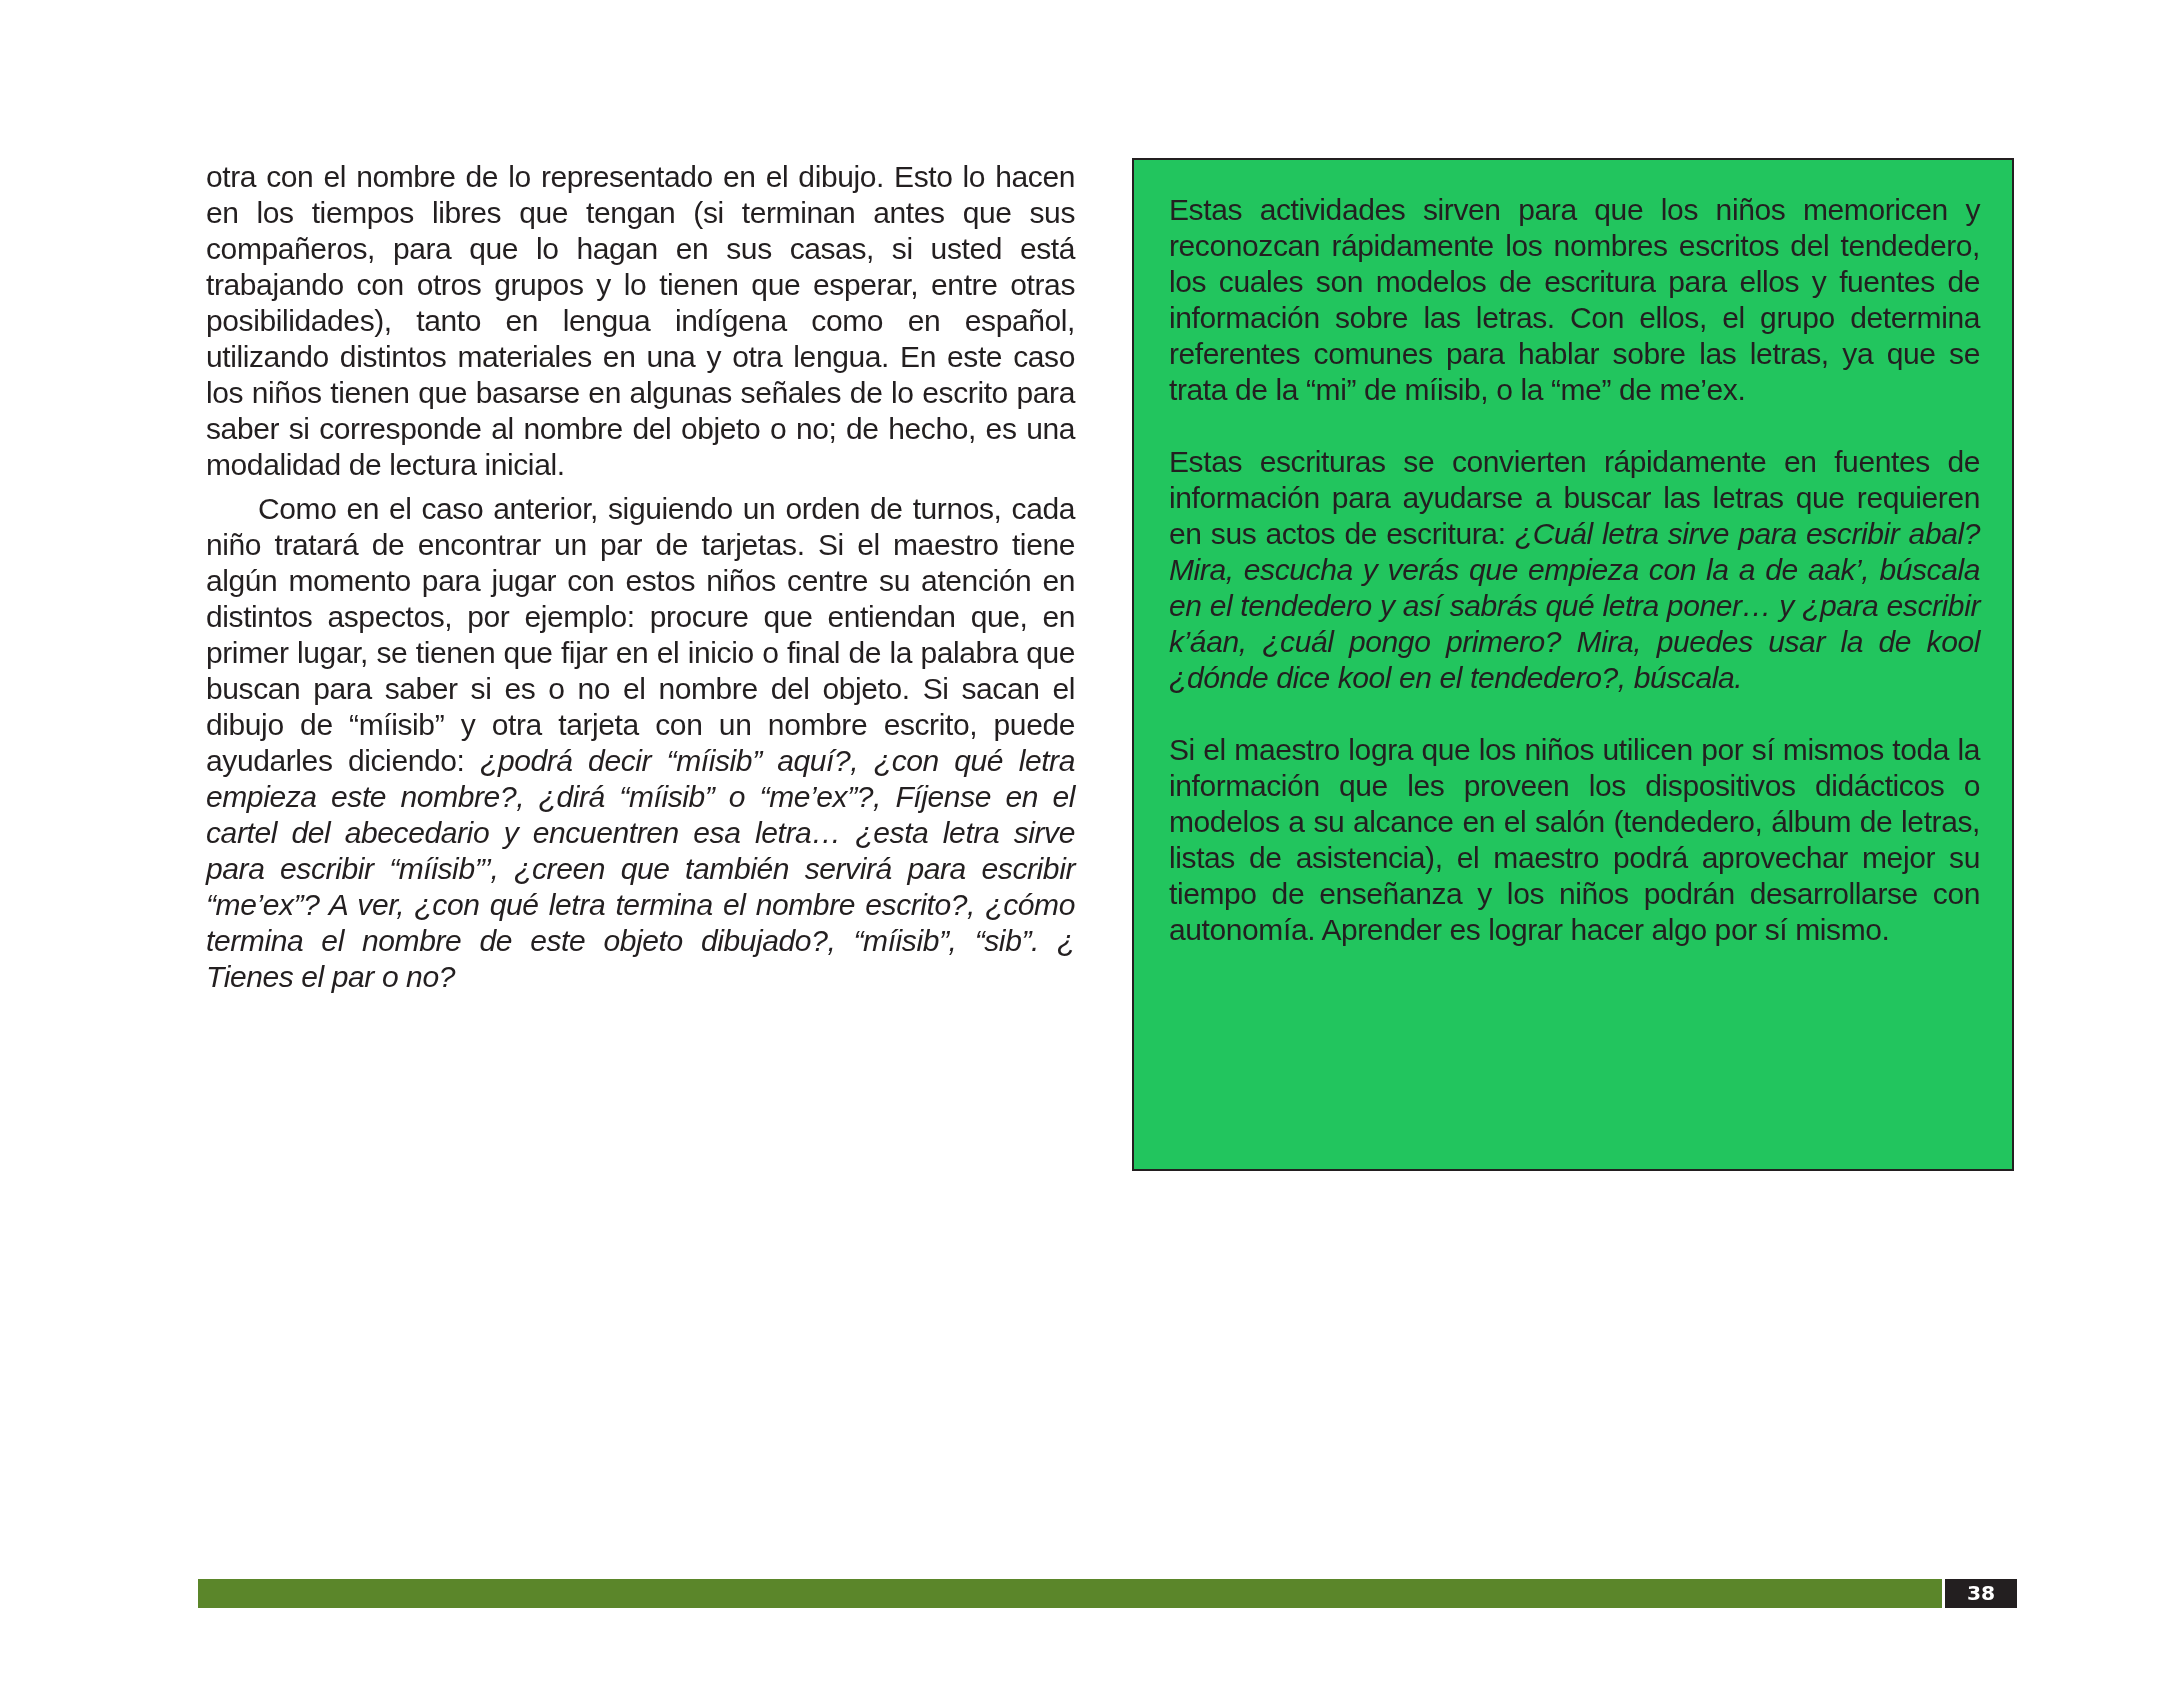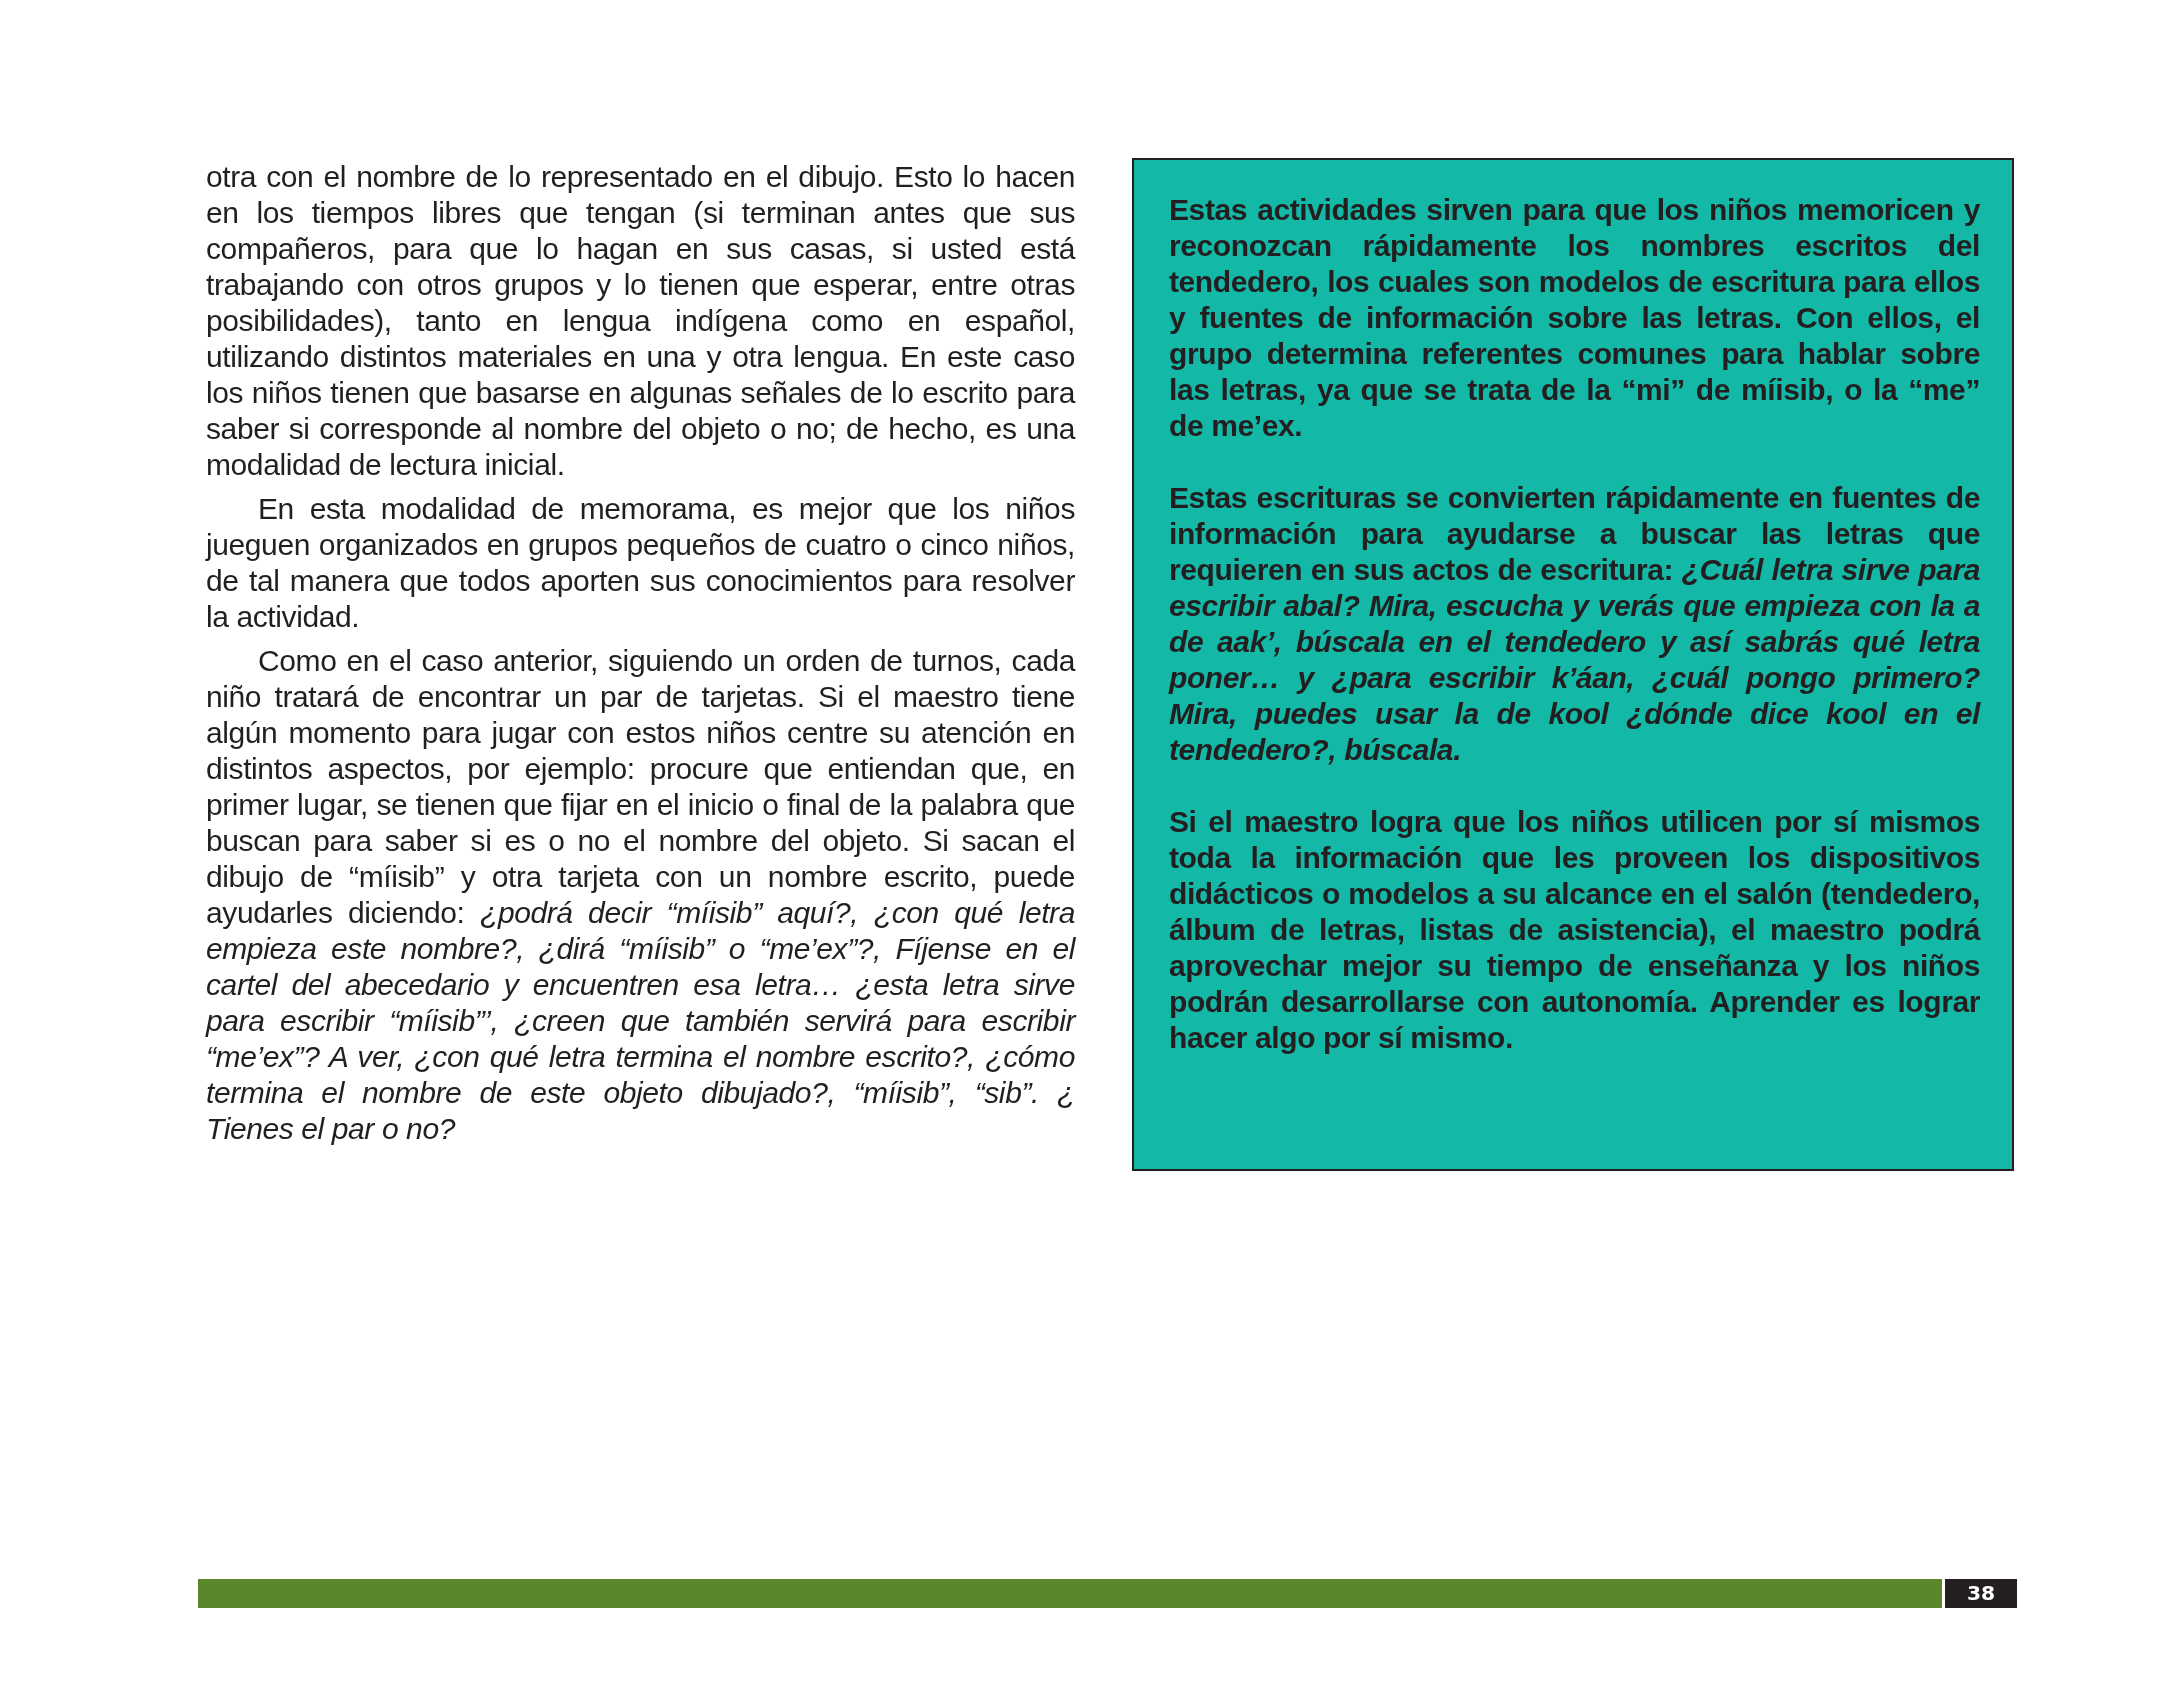--- a/index.html
+++ b/index.html
@@ -4,38 +4,35 @@
 <style>
   html, body { margin:0; padding:0; background:#ffffff; }
   body { width:2172px; height:1700px; position:relative; overflow:hidden;
          font-family:"Liberation Sans", "DejaVu Sans", sans-serif; color:#231f20; }
   .col-left { position:absolute; left:198px; top:151px; width:885px;
               font-size:30px; line-height:36px; text-align:justify; letter-spacing:-0.4px; }
   .col-left p { margin:8px; }
   .col-left p.indent { text-indent:52px; }
   .it { font-style:italic; }
   .box { position:absolute; left:1132px; top:158px; width:882px; height:1013px;
-         background:#14b8a6; border:2.9px solid #231f20; box-sizing:border-box;font-weight:bold; }
+         background:#22c55e; border:2.9px solid #231f20; box-sizing:border-box; }
   .box-inner { position:absolute; left:35px; top:32px; width:811px;
                font-size:30px; line-height:36px; text-align:justify; letter-spacing:-0.4px; }
   .box-inner p { margin:0 0 36px 0; }
   .footer-bar { position:absolute; left:198px; top:1579px; width:1744px; height:29px; background:#5b862a; }
   .page-num { position:absolute; left:1945px; top:1579px; width:72px; height:29px; background:#231f20;
               color:#ffffff; font-weight:bold; font-size:20.3px; line-height:29px; text-align:center;
               font-family:"DejaVu Sans", sans-serif; }
 </style>
 </head>
 <body>
 
 <div class="col-left">
   <p>
     <span>otra con el nombre de lo representado en el dibujo. Esto lo hacen en los tiempos libres que tengan (si terminan antes que sus compañeros, para que lo hagan en sus casas, si usted está trabajando con otros grupos y lo tienen que esperar, entre otras posibilidades), tanto en lengua indígena como en español, utilizando distintos materiales en una y otra lengua. En este caso los niños tienen que basarse en algunas señales de lo escrito para saber si corresponde al nombre del objeto o no; de hecho, es una modalidad de lectura inicial.</span>
-  </p>
-  <p class="indent">
-    <span>En esta modalidad de memorama, es mejor que los niños jueguen organizados en grupos pequeños de cuatro o cinco niños, de tal manera que todos aporten sus conocimientos para resolver la actividad.</span>
   </p>
   <p class="indent">
     <span>Como en el caso anterior, siguiendo un orden de turnos, cada niño tratará de encontrar un par de tarjetas. Si el maestro tiene algún momento para jugar con estos niños centre su atención en distintos aspectos, por ejemplo: procure que entiendan que, en primer lugar, se tienen que fijar en el inicio o final de la palabra que buscan para saber si es o no el nombre del objeto. Si sacan el dibujo de “míisib” y otra tarjeta con un nombre escrito, puede ayudarles diciendo: </span><span class="it">¿podrá decir “míisib”  aquí?, ¿con qué letra empieza este nombre?, ¿dirá “míisib” o “me’ex”?, Fíjense en el cartel del abecedario y encuentren esa letra… ¿esta letra sirve para escribir “míisib”’, ¿creen que también servirá para escribir “me’ex”? A ver, ¿con qué letra termina el nombre escrito?, ¿cómo termina el nombre de este objeto dibujado?, “míisib”, “sib”. ¿ Tienes el par o no?</span>
   </p>
 </div>
 
 <div class="box">
   <div class="box-inner">
     <p>
       <span>Estas actividades sirven para que los niños memoricen y reconozcan rápidamente los nombres escritos del tendedero, los cuales son modelos de escritura para ellos y fuentes de información sobre las letras. Con ellos, el grupo determina referentes comunes para hablar sobre las letras, ya que se trata de la “mi” de míisib, o la “me” de me’ex.</span>

